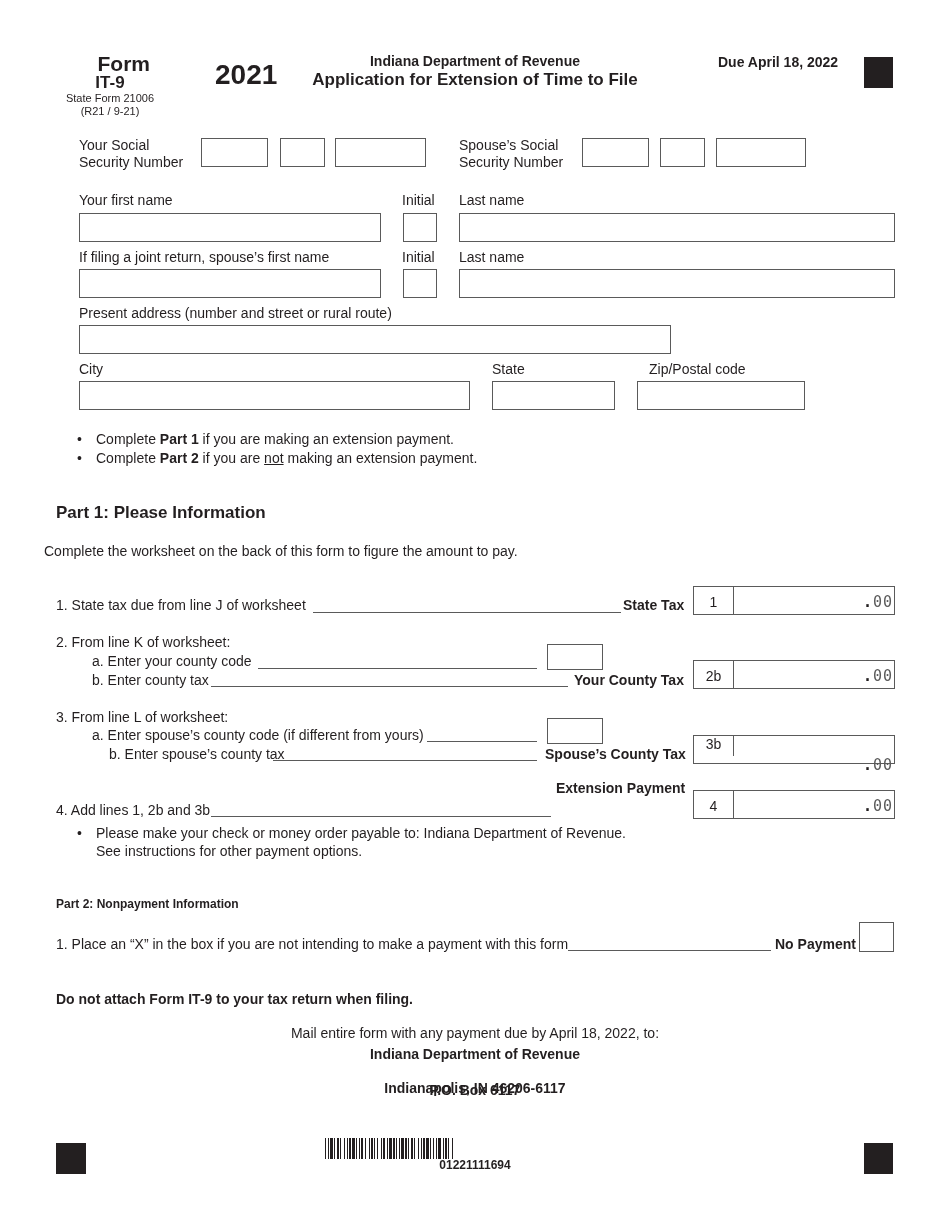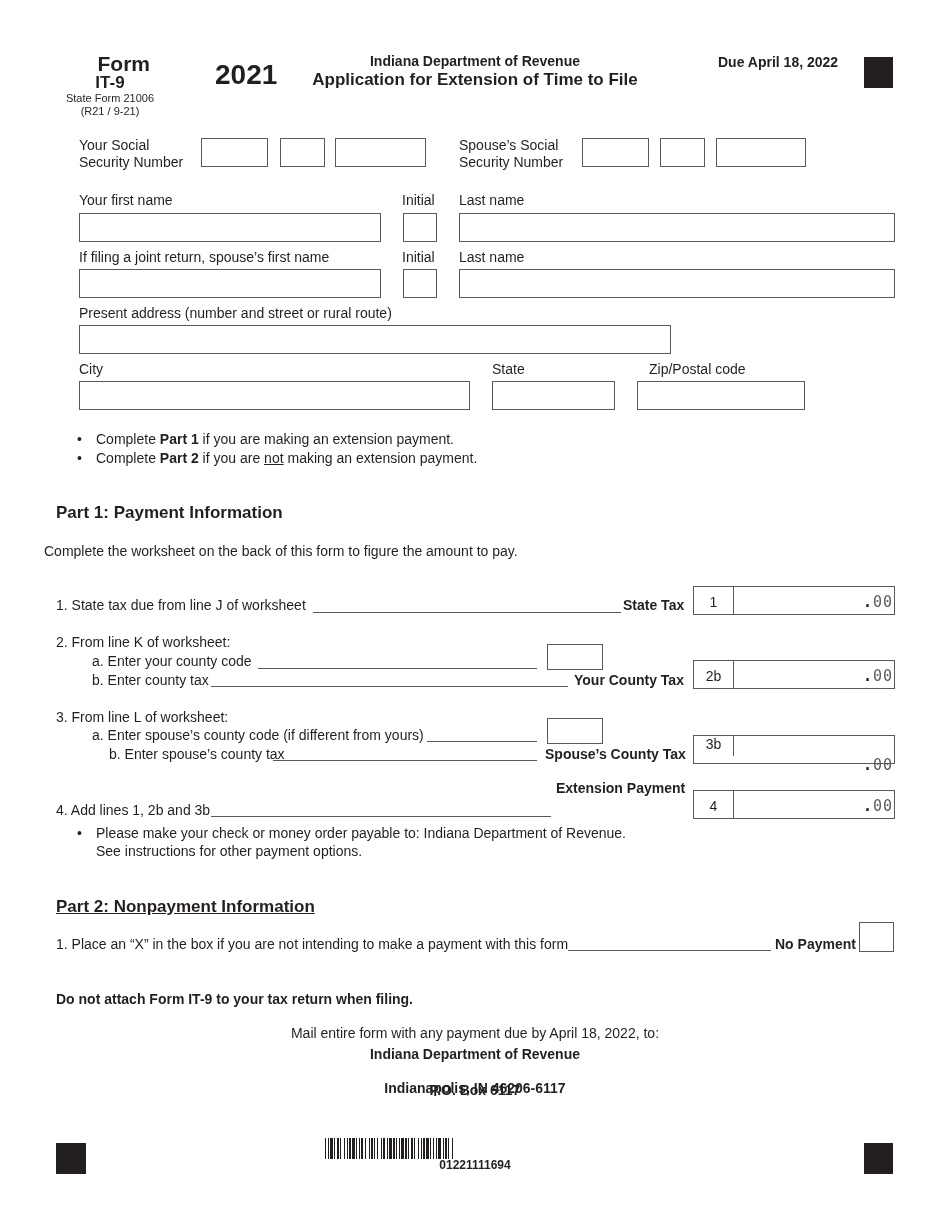--- a/index.html
+++ b/index.html
@@ -64,21 +64,21 @@
 <div class="lbl" style="left:649px;top:361px;">Zip/Postal code</div>
 <div class="box" style="left:79px;top:381px;width:391px;height:29px;"></div>
 <div class="box" style="left:492px;top:381px;width:123px;height:29px;"></div>
 <div class="box" style="left:637px;top:381px;width:168px;height:29px;"></div>
 
 <div class="lbl" style="left:77px;top:431px;">•</div>
 <div class="lbl" style="left:96px;top:431px;"><span>Complete </span><b>Part 1</b><span> if you are making an extension payment.</span></div>
 <div class="lbl" style="left:77px;top:450px;">•</div>
 <div class="lbl" style="left:96px;top:450px;"><span>Complete </span><b>Part 2</b><span> if you are </span><u>not</u><span> making an extension payment.</span></div>
 
-<div class="lbl b" style="left:56px;top:503px;font-size:17px;">Part 1: Payment Information</div>
+<div class="lbl b" style="left:56px;top:503px;font-size:17px;">Part 1: Please Information</div>
 <div class="lbl" style="left:44px;top:543px;">Complete the worksheet on the back of this form to figure the amount to pay.</div>
 
 <div class="lbl" style="left:56px;top:597px;">1. State tax due from line J of worksheet</div>
 <div class="lead" style="left:313px;top:612px;width:308px;"></div>
 <div class="lbl b" style="left:623px;top:597px;">State Tax</div>
 <div class="amt" style="left:693px;top:586px;width:202px;">
   <div class="num">1</div>
   <div class="val">
       <b>.</b>
       <span>00</span>
@@ -123,21 +123,21 @@
   <div class="val">
       <b>.</b>
       <span>00</span>
     </div>
 </div>
 
 <div class="lbl" style="left:77px;top:825px;">•</div>
 <div class="lbl" style="left:96px;top:825px;">Please make your check or money order payable to: Indiana Department of Revenue.</div>
 <div class="lbl" style="left:96px;top:843px;">See instructions for other payment options.</div>
 
-<div class="lbl b" style="left:56px;top:897px;font-size:17px;text-decoration:underline;">Part 2: Nonpayment Information</div>
+<div class="lbl b" style="left:56px;top:897px;font-size:12px;">Part 2: Nonpayment Information</div>
 <div class="lbl" style="left:56px;top:936px;">1. Place an “X” in the box if you are not intending to make a payment with this form</div>
 <div class="lead" style="left:568px;top:950px;width:203px;"></div>
 <div class="lbl b" style="left:775px;top:936px;">No Payment</div>
 <div class="box" style="left:859px;top:922px;width:35px;height:30px;"></div>
 
 <div class="lbl b" style="left:56px;top:991px;">Do not attach Form IT-9 to your tax return when filing.</div>
 <div class="lbl center" style="left:225px;top:1025px;width:500px;">Mail entire form with any payment due by April 18, 2022, to:</div>
 <div class="lbl b center" style="left:225px;top:1046px;width:500px;">Indiana Department of Revenue</div>
 <div class="lbl b center" style="left:225px;top:1082px;width:500px;">P.O. Box 6117</div>
 <div class="lbl b center" style="left:225px;top:1080px;width:500px;">Indianapolis, IN 46206-6117</div>

